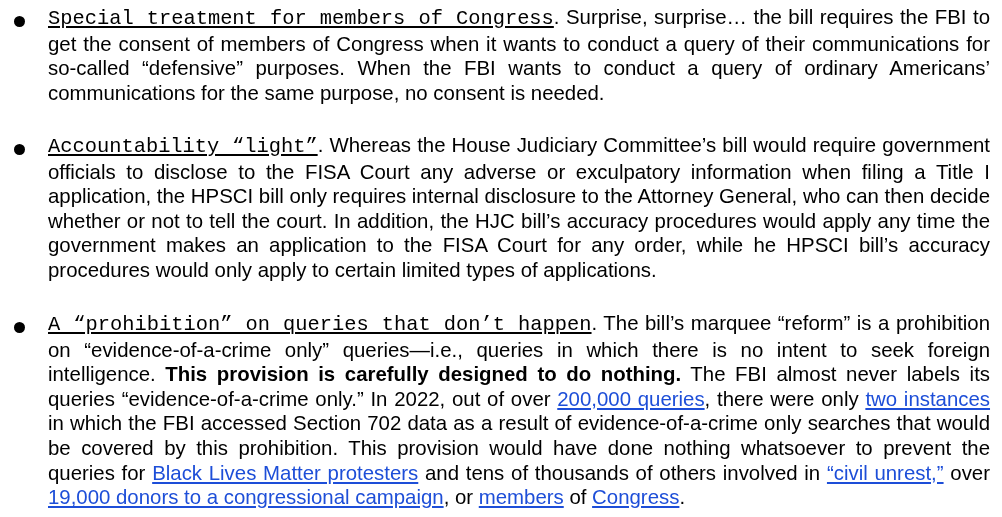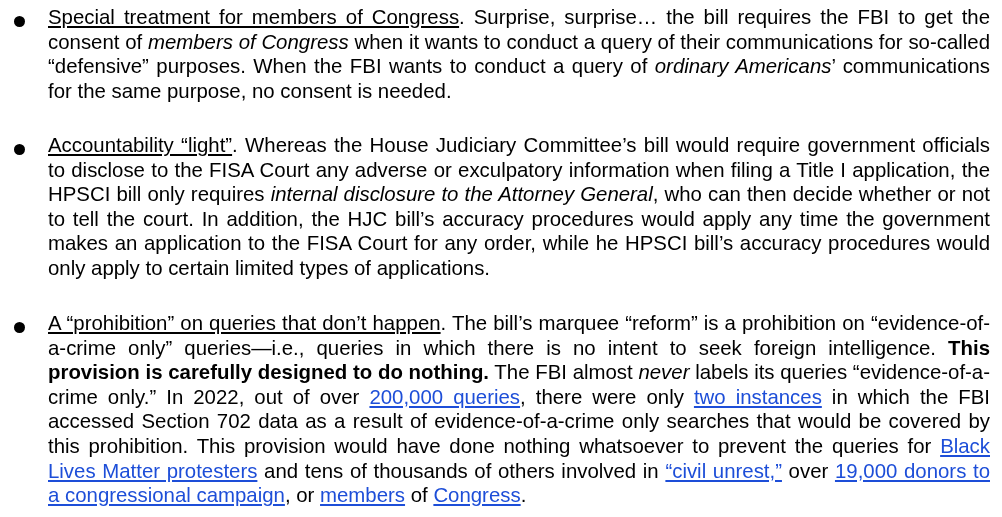--- a/index.html
+++ b/index.html
@@ -40,22 +40,22 @@
     .bullet-text {
       position: absolute;
       left: 48px;
       width: 942px;
       font-size: 20.4px;
       line-height: 24.6px;
       text-align: justify;
       text-align-last: left;
       letter-spacing: 0;
     }
-    .u { text-decoration: underline; text-underline-offset: 2px; }
-    .i { font-style: italic; }
+    .u { text-decoration: underline; text-underline-offset: 2px; font-family: Liberation Mono, monospace; }
+    .i { }
     .b { font-weight: bold; }
     a.link {
       color: #1d4ed8;
       text-decoration: underline;
       text-underline-offset: 2px;
     }
     #item-0 { top: 5px; }
     #item-1 { top: 133px; }
     #item-2 { top: 311px; }
     #item-0 .bullet-dot { top: 11px; }

